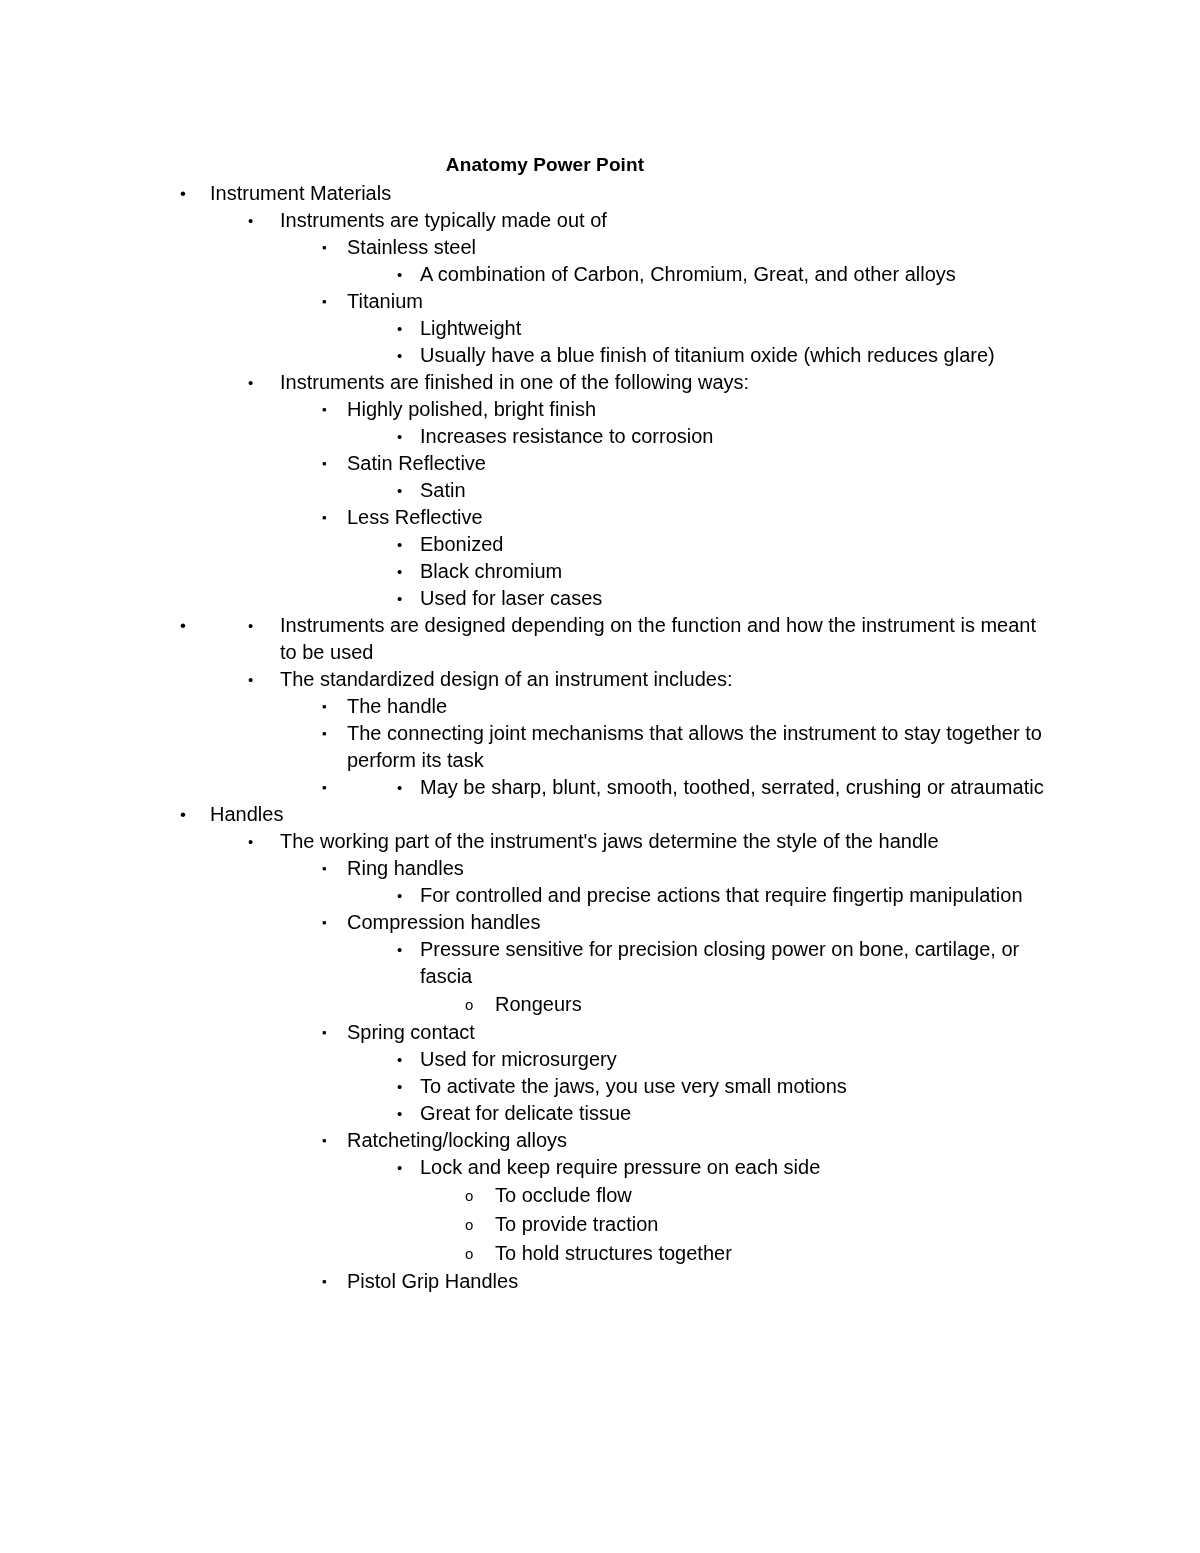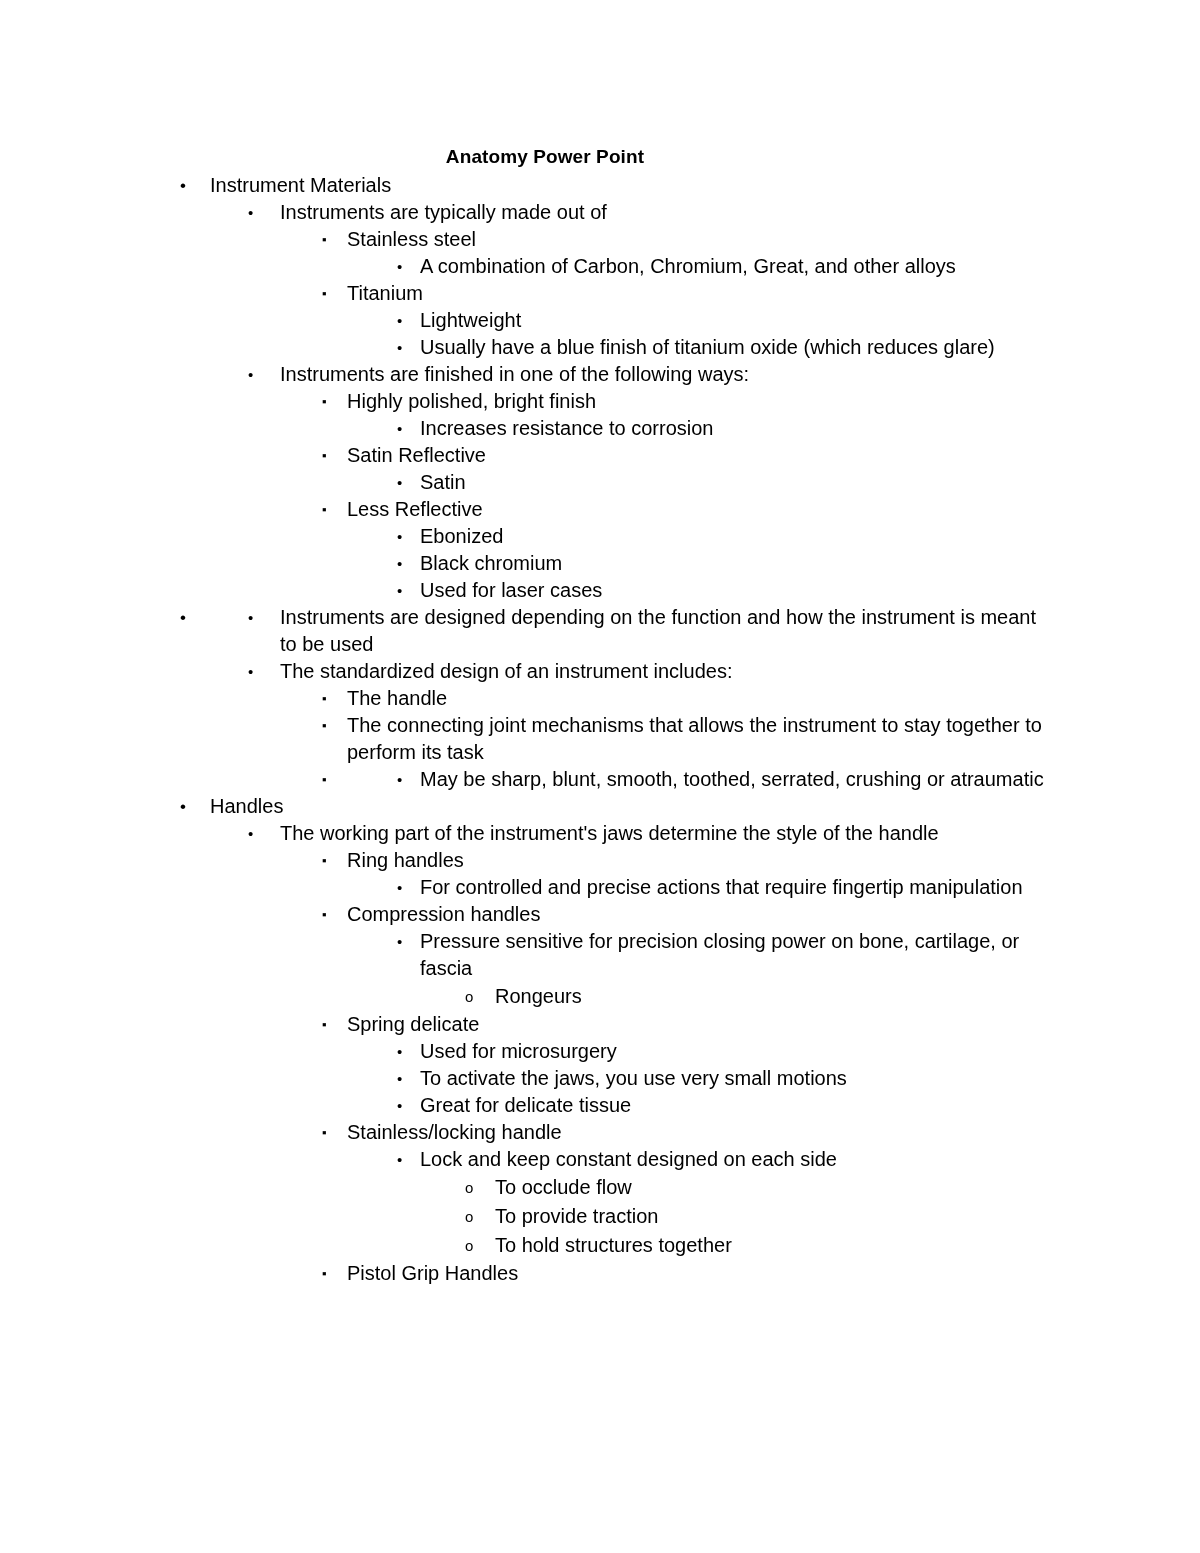--- a/index.html
+++ b/index.html
@@ -21,21 +21,21 @@
     box-sizing: border-box;
     padding-top: 141px;
     background: #ffffff;
   }
   #doc-title {
     font-size: 19px;
     font-weight: bold;
     text-align: center;
     letter-spacing: 0.1px;
     line-height: 24px;
-    margin: 4px 0 3px 0;
+    margin: 12px 0 3px 0;
     padding-right: 110px;
   }
   .outline {
     list-style: none;
     margin: 0;
     padding: 0;
   }
   .item {
     position: relative;
     font-size: 20px;
@@ -192,41 +192,41 @@
       <li class="item lv4">
         <span class="bullet">•</span>
         <span class="txt">Pressure sensitive for precision closing power on bone, cartilage, or fascia</span>
       </li>
       <li class="item lv5">
         <span class="bullet">o</span>
         <span class="txt">Rongeurs</span>
       </li>
       <li class="item lv3">
         <span class="bullet">▪</span>
-        <span class="txt">Spring delicate</span>
+        <span class="txt">Spring contact</span>
       </li>
       <li class="item lv4">
         <span class="bullet">•</span>
         <span class="txt">Used for microsurgery</span>
       </li>
       <li class="item lv4">
         <span class="bullet">•</span>
         <span class="txt">To activate the jaws, you use very small motions</span>
       </li>
       <li class="item lv4">
         <span class="bullet">•</span>
         <span class="txt">Great for delicate tissue</span>
       </li>
       <li class="item lv3">
         <span class="bullet">▪</span>
-        <span class="txt">Stainless/locking handle</span>
-      </li>
-      <li class="item lv4">
-        <span class="bullet">•</span>
-        <span class="txt">Lock and keep constant designed on each side</span>
+        <span class="txt">Ratcheting/locking alloys</span>
+      </li>
+      <li class="item lv4">
+        <span class="bullet">•</span>
+        <span class="txt">Lock and keep require pressure on each side</span>
       </li>
       <li class="item lv5">
         <span class="bullet">o</span>
         <span class="txt">To occlude flow</span>
       </li>
       <li class="item lv5">
         <span class="bullet">o</span>
         <span class="txt">To provide traction</span>
       </li>
       <li class="item lv5">

